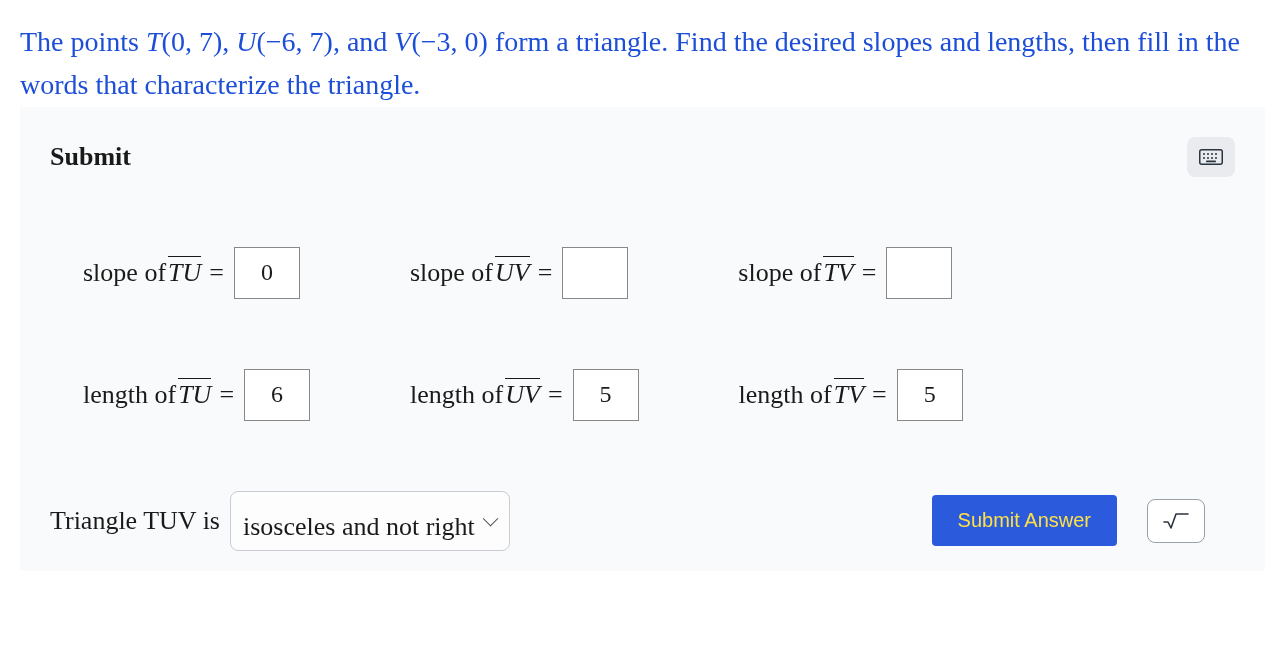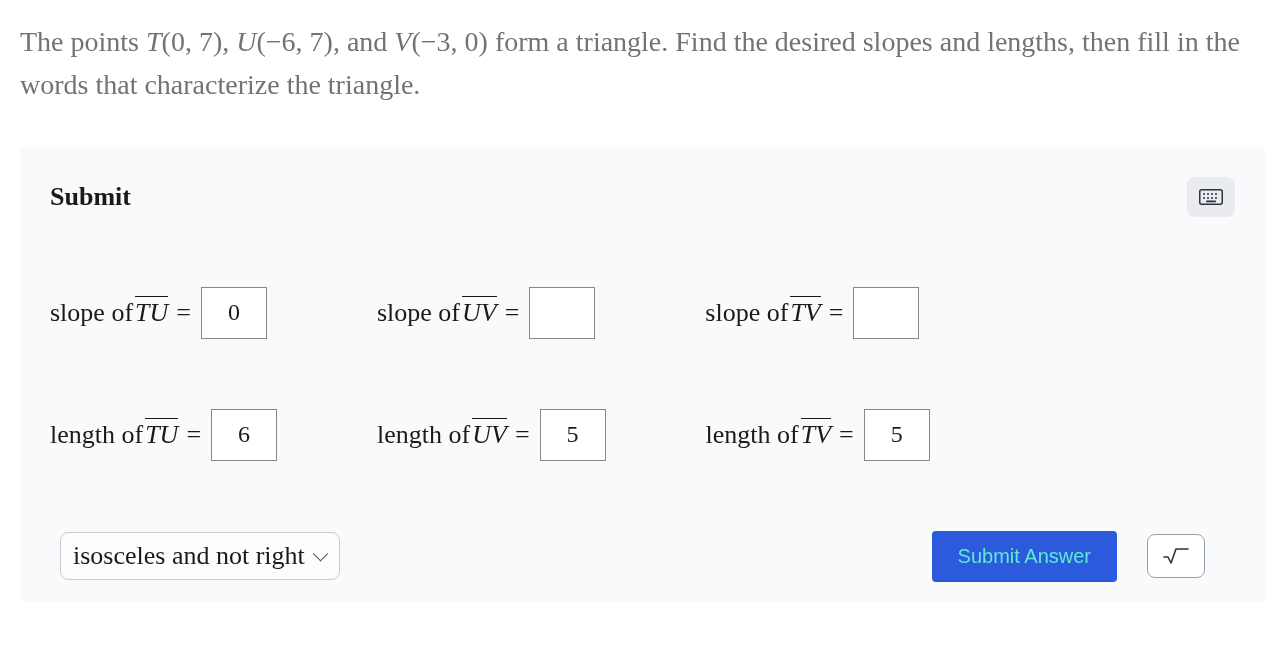--- a/index.html
+++ b/index.html
@@ -11,22 +11,21 @@
     font-family: Georgia, "Times New Roman", serif;
     color: #1a1a1a;
   }
   .page {
     padding: 20px 20px 0 20px;
     box-sizing: border-box;
   }
   .question {
     font-size: 28px;
     line-height: 1.55;
-    color: #737373;
-    margin-bottom: 40px;
+    color: #1d4ed8;
   }
   .question .math {
     font-style: italic;
     font-family: "Times New Roman", serif;
   }
   .question .num {
     font-style: normal;
   }
   .answer-panel {
     background: #f9fafb;
@@ -56,20 +55,21 @@
   }
   .keypad-btn svg {
     display: block;
   }
   .row {
     display: flex;
     align-items: flex-start;
     margin-bottom: 70px;
     gap: 0;
     flex-wrap: nowrap;
+    margin-left: 33px;
   }
   .item {
     display: flex;
     align-items: center;
     flex: 0 0 auto;
   }
   .item-label {
     font-size: 26px;
     white-space: nowrap;
     display: flex;
@@ -123,21 +123,21 @@
     align-items: center;
     font-size: 26px;
   }
   .select-wrap {
     position: relative;
     margin-left: 10px;
   }
   select.tri-select {
     font-family: Georgia, "Times New Roman", serif;
     font-size: 26px;
-    padding: 6px 34px 6px 12px;
+    padding: 18px 34px 6px 12px;
     border: 1px solid #c9ccd1;
     border-radius: 8px;
     background: #fdfdfd;
     color: #1a1a1a;
     appearance: none;
     -webkit-appearance: none;
     cursor: pointer;
     line-height: 1.3;
   }
   .select-wrap::after {
@@ -153,21 +153,21 @@
     pointer-events: none;
   }
   .submit-group {
     display: flex;
     align-items: center;
     gap: 30px;
     margin-right: 30px;
   }
   .submit-btn {
     background: #2b5adc;
-    color: #5eead4;
+    color: #fde047;
     font-family: Arial, sans-serif;
     font-size: 20px;
     border: none;
     padding: 14px 26px;
     border-radius: 4px;
     cursor: pointer;
   }
   .sqrt-btn {
     width: 56px;
     height: 42px;
@@ -272,20 +272,21 @@
           <span>length of </span>
           <span class="seg">TV</span>
           <span class="eq"> =</span>
         </span>
         <input class="input-box" value="5" style="">
       </div>
     </div>
 
     <div class="bottom-row">
       <div class="sentence">
+        <span>Triangle TUV is</span>
         <span class="select-wrap">
           <select class="tri-select">
             <option selected="">isosceles and not right</option>
           </select>
         </span>
       </div>
 
       <div class="submit-group">
         <button class="submit-btn">Submit Answer</button>
         <div class="sqrt-btn">

